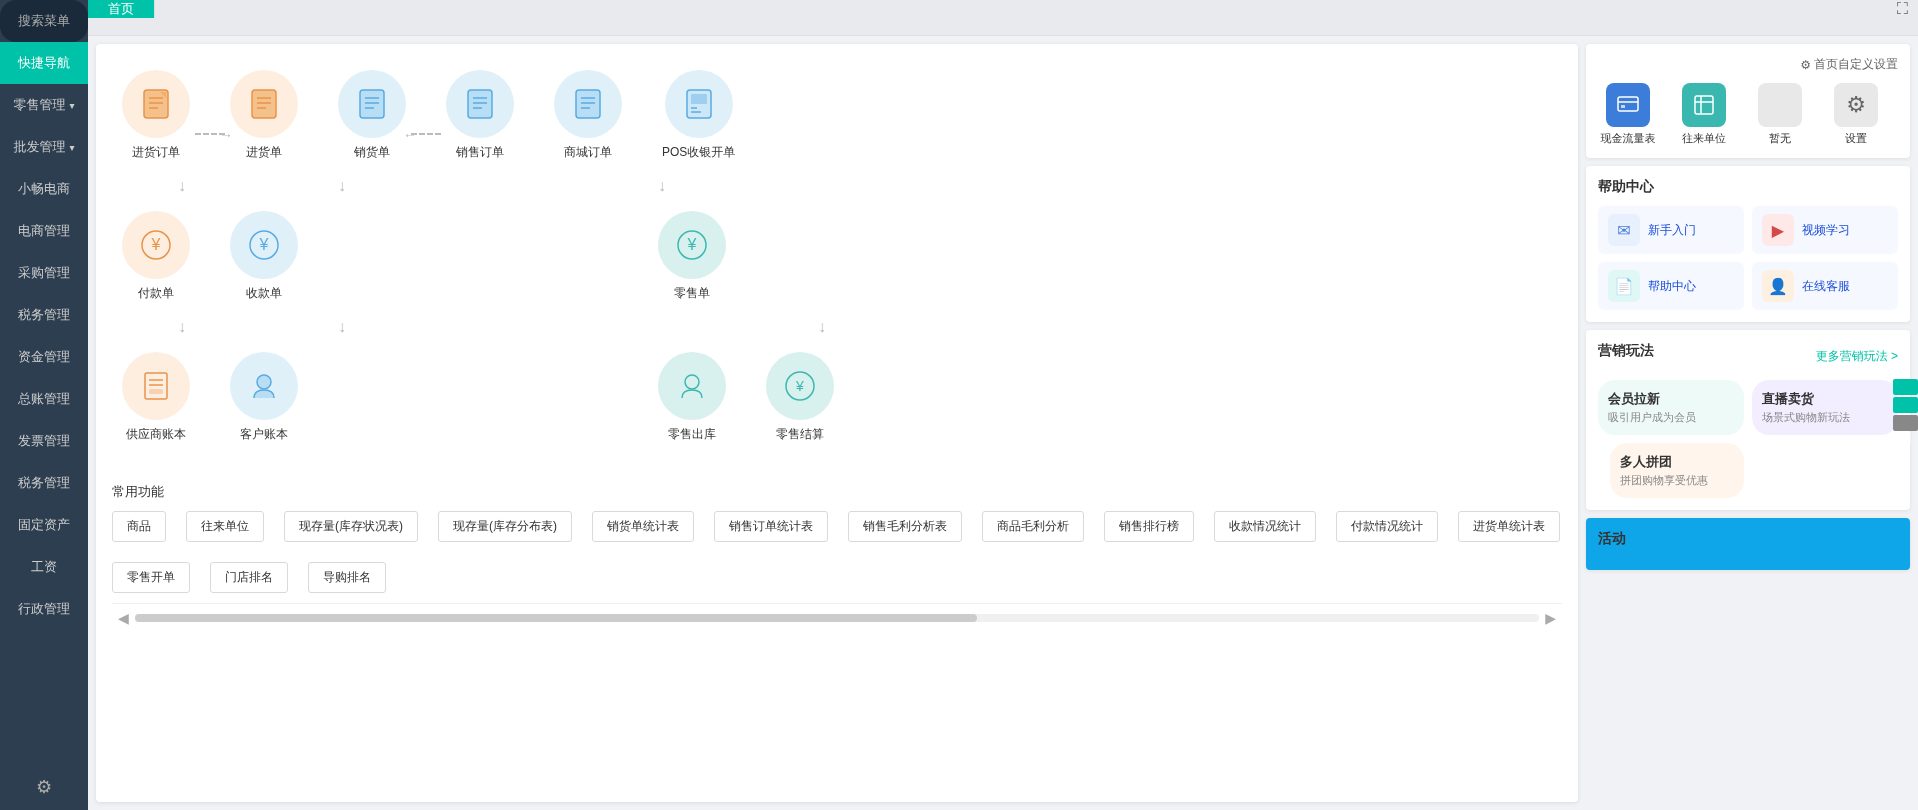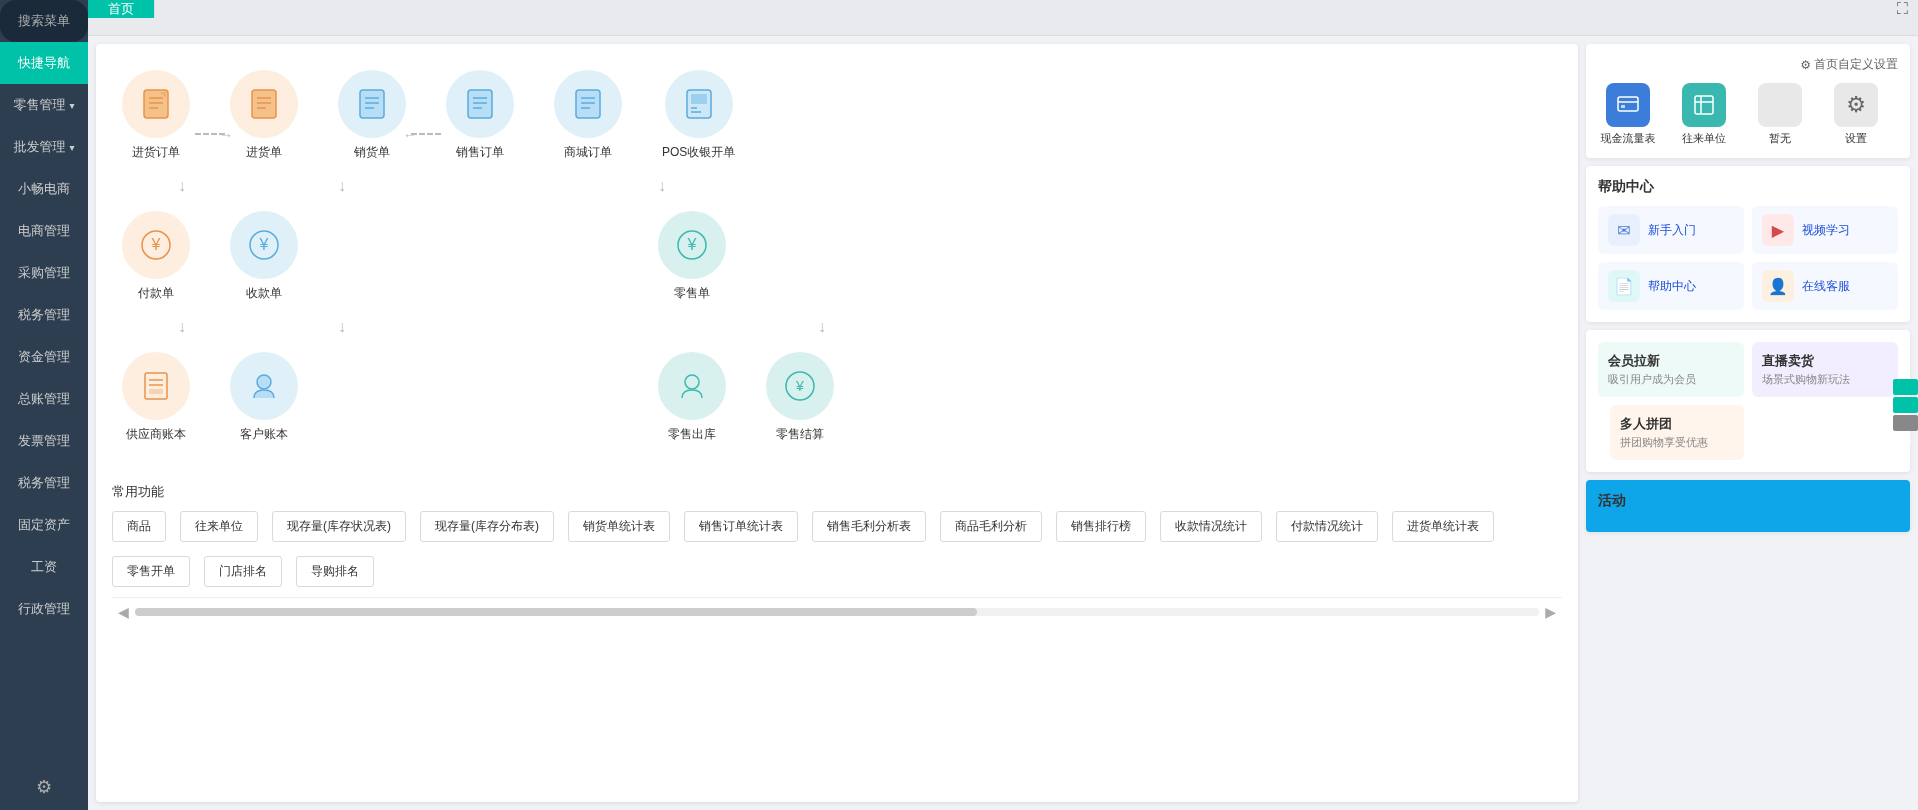--- a/index.html
+++ b/index.html
@@ -182,21 +182,21 @@
     }
     .common-title {
       font-size: 13px;
       color: #333;
       margin-bottom: 10px;
       font-weight: normal;
     }
     .func-grid {
       display: flex;
       flex-wrap: wrap;
-      gap: 14px;
+      gap: 20px;
     }
     .func-btn {
       border: 1px solid #d9d9d9;
       background: #fff;
       padding: 6px 14px;
       border-radius: 3px;
       font-size: 12px;
       color: #333;
       cursor: pointer;
       white-space: nowrap;
@@ -358,21 +358,21 @@
       color: #00c2a8;
       cursor: pointer;
     }
     .marketing-grid {
       display: grid;
       grid-template-columns: 1fr 1fr;
       gap: 8px;
     }
     .marketing-item {
       background: #f0f9ff;
-      border-radius: 6px;
+      border-radius: 17px;
       padding: 10px;
       cursor: pointer;
     }
     .marketing-item-title {
       font-size: 13px;
       color: #333;
       font-weight: bold;
       margin-bottom: 2px;
     }
     .marketing-item-desc {
@@ -774,20 +774,24 @@
             <span class="help-text">帮助中心</span>
           </div>
           <div class="help-item">
             <div class="help-icon hi-orange">👤</div>
             <span class="help-text">在线客服</span>
           </div>
         </div>
       </div>
 
       <div class="marketing-section">
+        <div class="marketing-header">
+          <span class="section-title">营销玩法</span>
+          <span class="more-link">更多营销玩法 &gt;</span>
+        </div>
         <div class="marketing-grid">
           <div class="marketing-item mi-green">
             <div class="marketing-item-title">会员拉新</div>
             <div class="marketing-item-desc">吸引用户成为会员</div>
           </div>
           <div class="marketing-item mi-purple">
             <div class="marketing-item-title">直播卖货</div>
             <div class="marketing-item-desc">场景式购物新玩法</div>
           </div>
           <div class="marketing-item mi-orange">

